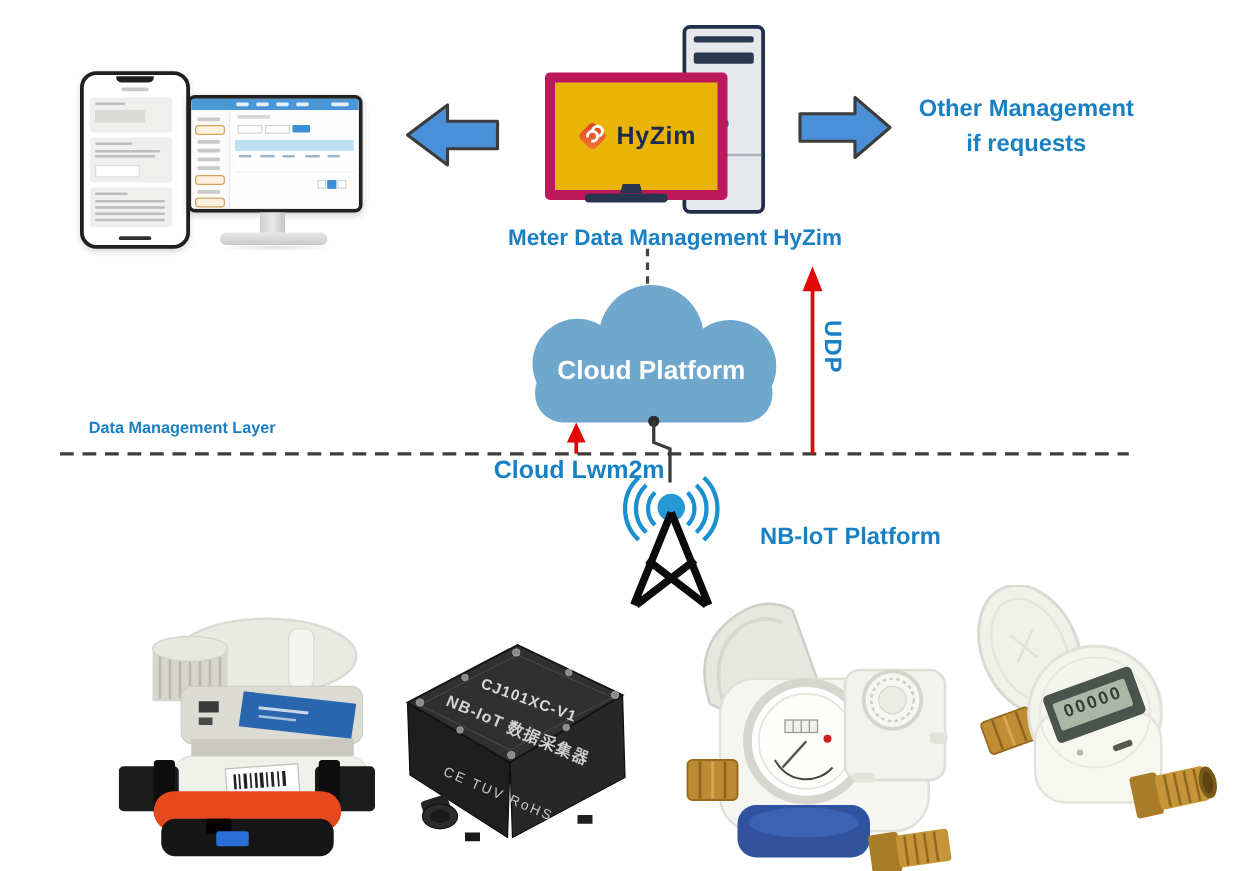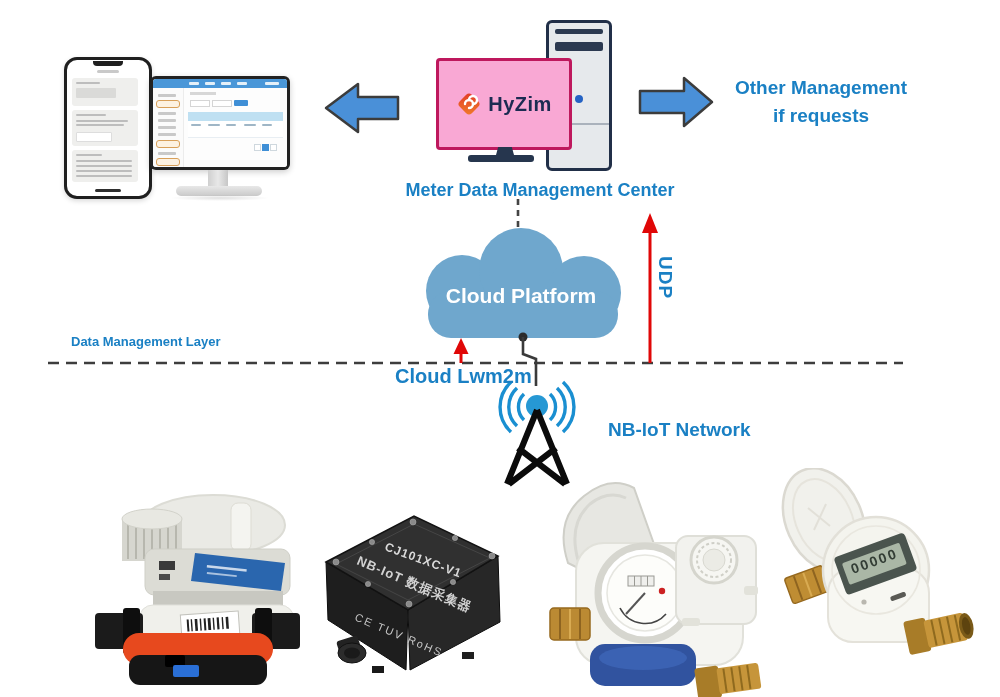--- a/index.html
+++ b/index.html
@@ -40,21 +40,21 @@
   .imac-neck{left:208px;top:170px;width:20px;height:17px;background:linear-gradient(90deg,#cfcfcf,#e8e8e8,#c6c6c6);}
   .imac-base{left:176px;top:186px;width:86px;height:10px;background:linear-gradient(#e8e8e8,#c9c9c9);border-radius:5px/5px;}
   .imac-shadow{left:170px;top:195px;width:100px;height:6px;background:radial-gradient(ellipse at center, rgba(0,0,0,.12), rgba(0,0,0,0) 70%);}
 
   
   .tower{left:546px;top:20px;width:60px;height:145px;background:#e6e9ec;border:3px solid #212f48;border-radius:6px;}
   .tower .slot1{position:absolute;left:6px;right:6px;top:6px;height:5px;background:#2b3950;border-radius:2px;}
   .tower .slot2{position:absolute;left:6px;right:6px;top:19px;height:9px;background:#2b3950;border-radius:2px;}
   .tower .pwr{position:absolute;left:26px;top:72px;width:8px;height:8px;background:#2563c4;border-radius:50%;}
   .tower .div{position:absolute;left:0;right:0;top:100px;height:2px;background:#aab2bc;}
-  .monitor{left:436px;top:58px;width:130px;height:86px;background:#f9a8d4;border:3px solid #be185d;border-radius:4px;
+  .monitor{left:436px;top:58px;width:130px;height:86px;background:#eab308;border:8px solid #be185d;border-radius:4px;
            display:flex;align-items:center;justify-content:center;}
   .logo-row{display:flex;align-items:center;gap:6px;}
   .logo-text{font-size:20px;font-weight:bold;color:#1c2b52;letter-spacing:.5px;}
   .mon-neck{left:496px;top:147px;width:18px;height:8px;background:#26364e;clip-path:polygon(12% 0,88% 0,100% 100%,0 100%);}
   .mon-base{left:468px;top:155px;width:66px;height:7px;background:#26364e;border-radius:3px;}
 
   
   .lbl-other{left:701px;top:74px;width:240px;text-align:center;font-size:19px;line-height:28px;}
   .lbl-mdmc{left:380px;top:180px;width:320px;text-align:center;font-size:18px;}
   .lbl-dml{left:71px;top:334px;font-size:13px;}
@@ -203,24 +203,24 @@
       <path d="M563,382 A34,34 0 0 1 563,432" stroke="#1a8fd1" stroke-width="3.4" fill="none"></path>
       <circle cx="537" cy="406" r="11" fill="#2698d4"></circle>
       <path d="M537,410 L507,484 M537,410 L567,484 M518,448 L565,484 M556,448 L509,484" stroke="#0b0b0b" stroke-width="6" fill="none"></path>
     </g>
   </svg>
 
   <div class="abs blue-label lbl-other">
     <div>Other Management</div>
     <div>if requests</div>
   </div>
-  <div class="abs blue-label lbl-mdmc">Meter Data Management Center</div>
+  <div class="abs blue-label lbl-mdmc">Meter Data Management HyZim</div>
   <div class="abs blue-label lbl-dml">Data Management Layer</div>
   <div class="abs blue-label lbl-coap">Cloud Lwm2m</div>
-  <div class="abs blue-label lbl-nbiot">NB-loT Network</div>
+  <div class="abs blue-label lbl-nbiot">NB-loT Platform</div>
   <div class="abs blue-label lbl-udp">UDP</div>
 
   <svg class="product" style="left:95px;top:487px;" width="205" height="200" viewBox="0 0 205 200">
     <ellipse cx="118" cy="38" rx="72" ry="30" fill="#eaeae5" stroke="#dcdcd5" stroke-width="2"></ellipse>
     <rect x="136" y="16" width="20" height="48" rx="7" fill="#f4f4f0" stroke="#dddcd4"></rect>
     <rect x="27" y="32" width="60" height="42" fill="#d6d6cf"></rect>
     <g stroke="#b7b7ae" stroke-width="2">
       <line x1="33" y1="34" x2="33" y2="72"></line>
         <line x1="41" y1="34" x2="41" y2="72"></line>
       <line x1="49" y1="34" x2="49" y2="72"></line>

